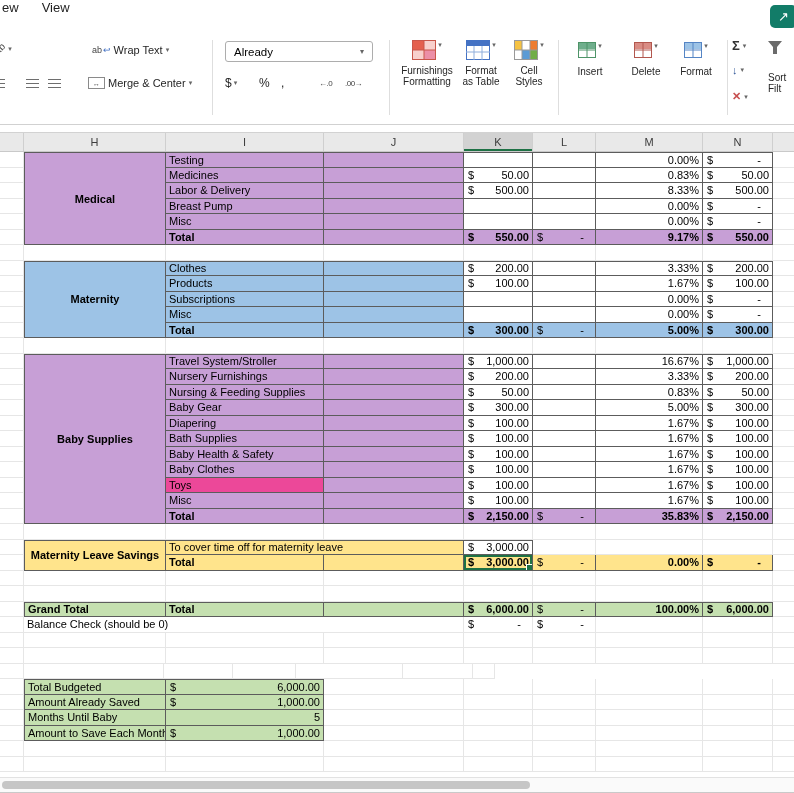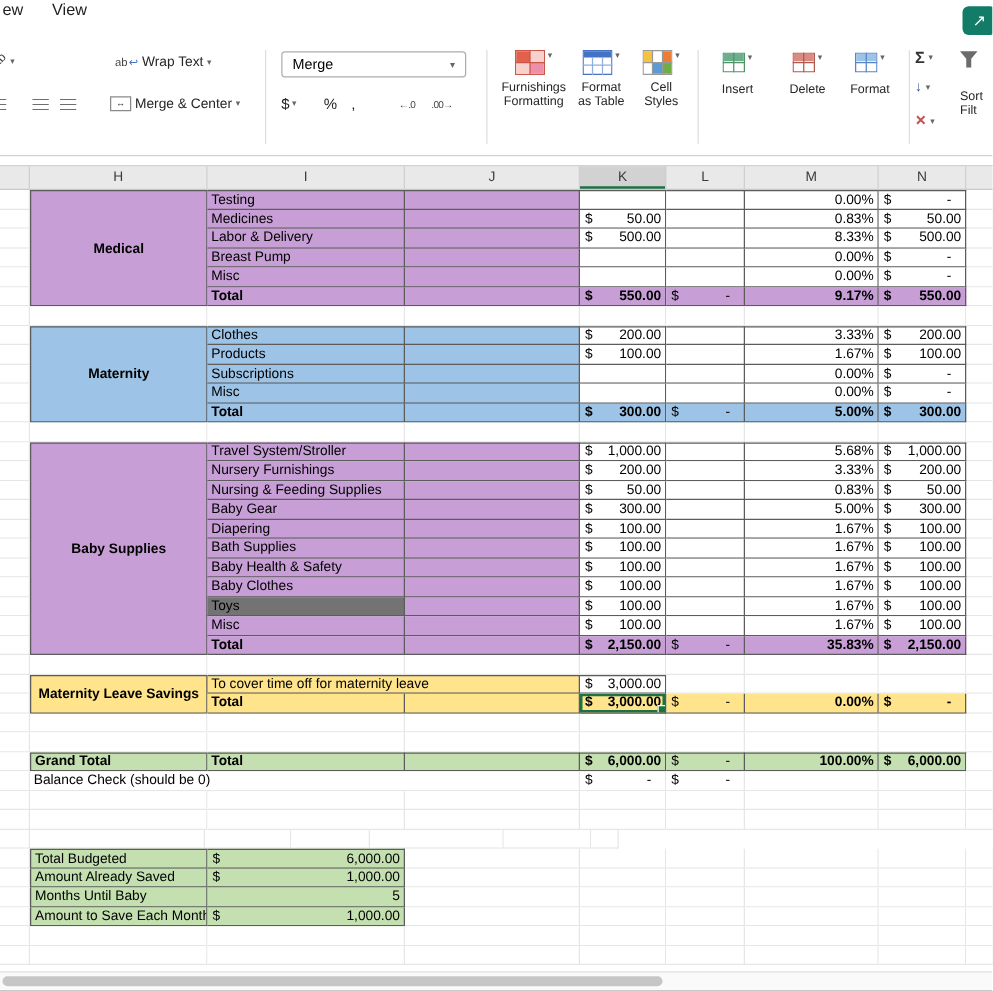--- a/index.html
+++ b/index.html
@@ -99,21 +99,21 @@
             <span>↔</span>
           </span>
         <span>Merge &amp; Center</span>
         <span class="chev">▾</span>
       </div>
     </div>
     <div class="sep"></div>
 
     <div class="grp" style="width:176px">
       <div class="numfmt">
-        <span>Merge</span>
+        <span>Already</span>
         <span class="chev">▾</span>
       </div>
       <div class="smallbtn" style="left:12px;top:44px">
         <span>$</span>
         <span class="chev">▾</span>
       </div>
       <div class="smallbtn" style="left:46px;top:44px">
         <span>%</span>
       </div>
       <div class="smallbtn" style="left:68px;top:44px">
@@ -456,21 +456,21 @@
         <div class="c pc" style="grid-area: 11 / 1;"></div>
         <div class="c pc" style="grid-area: 11 / 9;"></div>
         <div class="c dk dkl dkt hm b" style="grid-area: 1 / 2 / span 11; background: rgb(199, 159, 214);">Baby Supplies</div>
         <div class="c dk lab dkt" style="grid-area: 1 / 3; background: rgb(199, 159, 214);">Travel System/Stroller</div>
         <div class="c dk dkt" style="grid-area: 1 / 4; background: rgb(199, 159, 214);"></div>
         <div class="c dk dkt ac" style="grid-area: 1 / 5;">
           <span>$</span>
           <span>1,000.00</span>
         </div>
         <div class="c dk dkt" style="grid-area: 1 / 6;"></div>
-        <div class="c dk pct dkt" style="grid-area: 1 / 7;">5.68%</div>
+        <div class="c dk pct dkt" style="grid-area: 1 / 7;">16.67%</div>
         <div class="c dk dkt ac" style="grid-area: 1 / 8;">
           <span>$</span>
           <span>1,000.00</span>
         </div>
         <div class="c dk lab" style="grid-area: 2 / 3; background: rgb(199, 159, 214);">Nursery Furnishings</div>
         <div class="c dk" style="grid-area: 2 / 4; background: rgb(199, 159, 214);"></div>
         <div class="c dk ac" style="grid-area: 2 / 5;">
           <span>$</span>
           <span>200.00</span>
         </div>
@@ -545,21 +545,21 @@
         <div class="c dk ac" style="grid-area: 8 / 5;">
           <span>$</span>
           <span>100.00</span>
         </div>
         <div class="c dk" style="grid-area: 8 / 6;"></div>
         <div class="c dk pct" style="grid-area: 8 / 7;">1.67%</div>
         <div class="c dk ac" style="grid-area: 8 / 8;">
           <span>$</span>
           <span>100.00</span>
         </div>
-        <div class="c dk lab" style="grid-area: 9 / 3; background: #737373;">Toys</div>
+        <div class="c dk lab" style="grid-area: 9 / 3; background: #ec4899;">Toys</div>
         <div class="c dk" style="grid-area: 9 / 4; background: rgb(199, 159, 214);"></div>
         <div class="c dk ac" style="grid-area: 9 / 5;">
           <span>$</span>
           <span>100.00</span>
         </div>
         <div class="c dk" style="grid-area: 9 / 6;"></div>
         <div class="c dk pct" style="grid-area: 9 / 7;">1.67%</div>
         <div class="c dk ac" style="grid-area: 9 / 8;">
           <span>$</span>
           <span>100.00</span>

